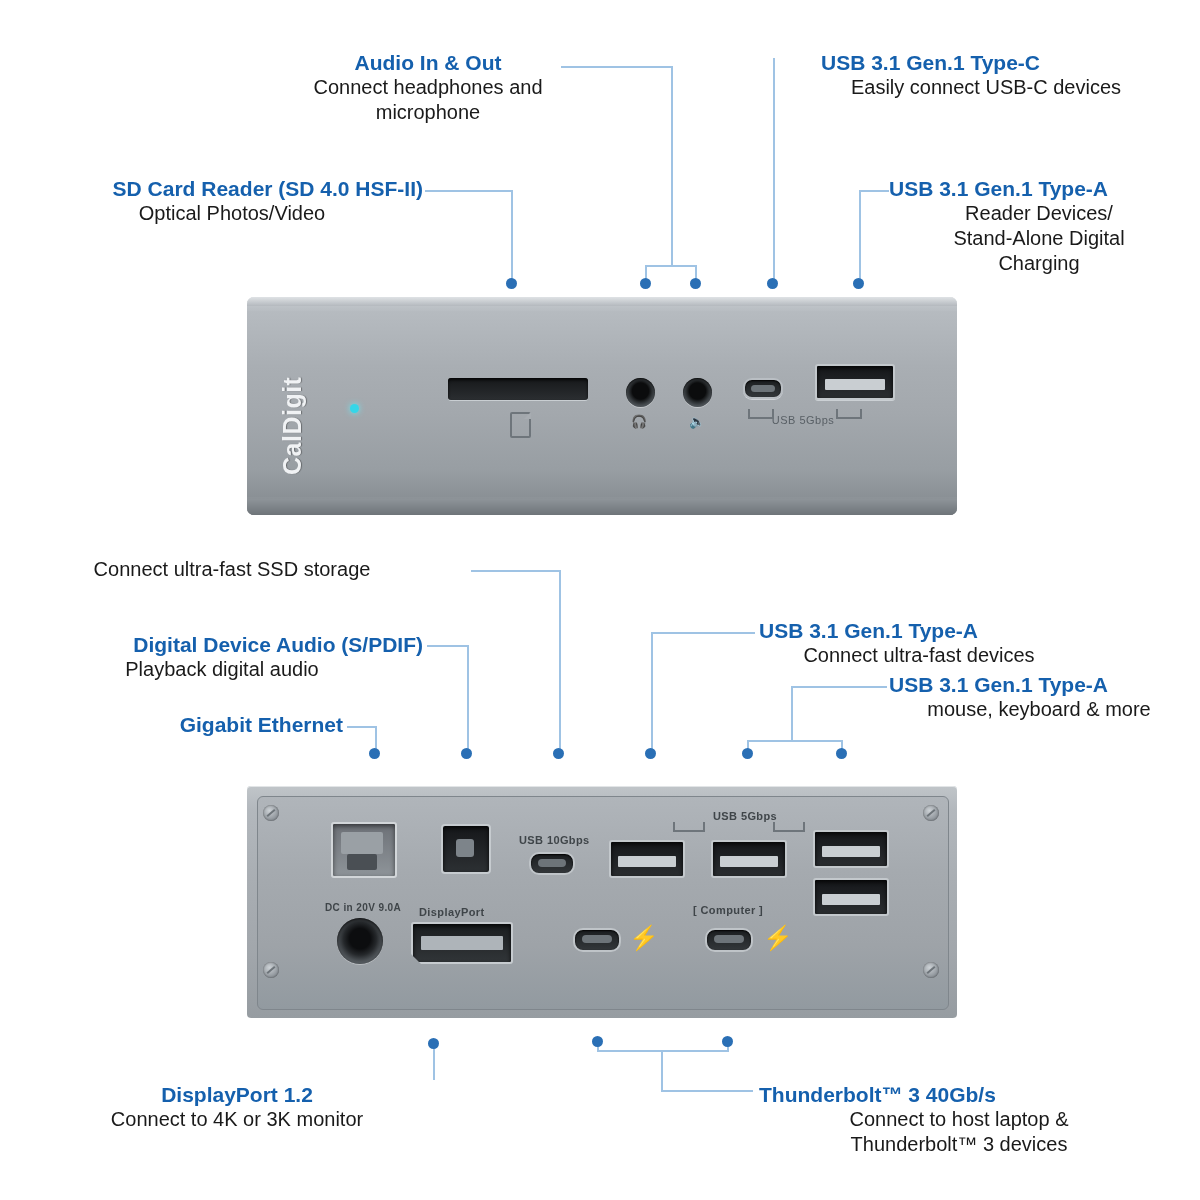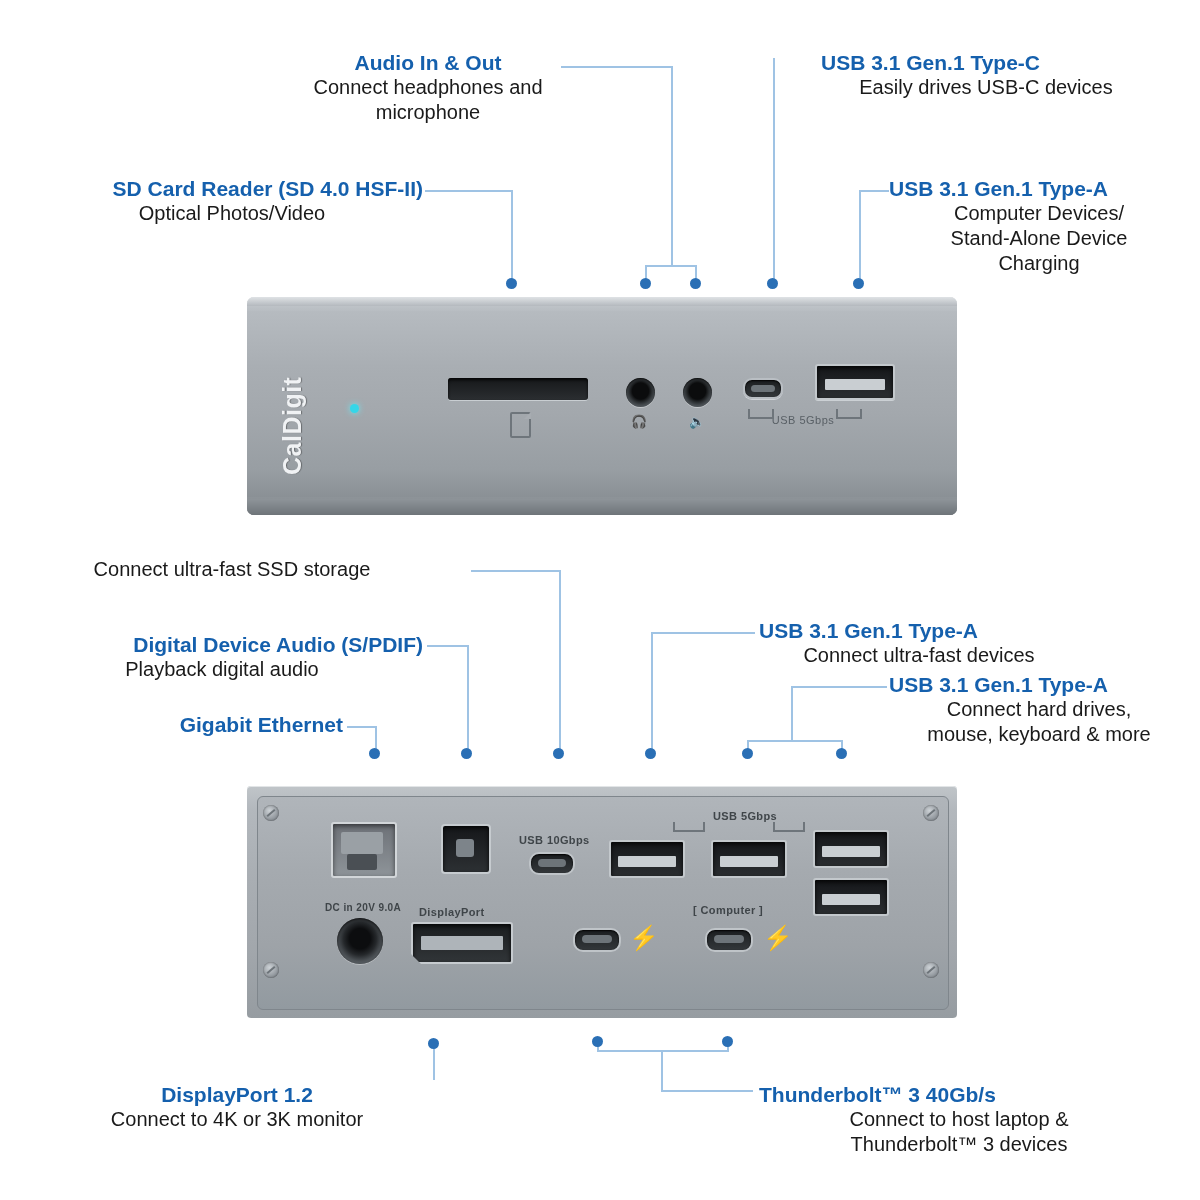--- a/index.html
+++ b/index.html
@@ -166,32 +166,32 @@
 
 <div class="stage">
 
   <div class="callout ta-c" style="left:292px;top:50px;width:270px;">
     <div class="title">Audio In &amp; Out</div>
     <div class="desc">Connect headphones and microphone</div>
   </div>
 
   <div class="callout ta-l" style="left:820px;top:50px;width:330px;">
     <div class="title">USB 3.1 Gen.1 Type-C</div>
-    <div class="desc">Easily drives USB-C devices</div>
+    <div class="desc">Easily connect USB-C devices</div>
   </div>
 
   <div class="callout ta-r" style="left:40px;top:176px;width:382px;">
     <div class="title">SD Card Reader (SD 4.0 HSF-II)</div>
     <div class="desc">Optical Photos/Video</div>
   </div>
 
   <div class="callout ta-l" style="left:888px;top:176px;width:300px;">
     <div class="title">USB 3.1 Gen.1 Type-A</div>
-    <div class="desc">Computer Devices/</div>
-    <div class="desc">Stand-Alone Device</div>
+    <div class="desc">Reader Devices/</div>
+    <div class="desc">Stand-Alone Digital</div>
     <div class="desc">Charging</div>
   </div>
 
   <div class="lead h" style="left:560px;top:66px;width:112px;"></div>
   <div class="lead v" style="left:670px;top:66px;height:200px;"></div>
   <div class="lead h" style="left:644px;top:265px;width:52px;"></div>
   <div class="lead v" style="left:644px;top:265px;height:18px;"></div>
   <div class="lead v" style="left:694px;top:265px;height:18px;"></div>
   <div class="dot" style="left:639px;top:278px;"></div>
   <div class="dot" style="left:689px;top:278px;"></div>
@@ -239,21 +239,20 @@
     <div class="title">Gigabit Ethernet</div>
   </div>
 
   <div class="callout ta-l" style="left:758px;top:618px;width:320px;">
     <div class="title">USB 3.1 Gen.1 Type-A</div>
     <div class="desc">Connect ultra-fast devices</div>
   </div>
 
   <div class="callout ta-l" style="left:888px;top:672px;width:300px;">
     <div class="title">USB 3.1 Gen.1 Type-A</div>
-    <div class="desc">Connect hard drives,</div>
     <div class="desc">mouse, keyboard &amp; more</div>
   </div>
 
   <div class="lead h" style="left:470px;top:570px;width:90px;"></div>
   <div class="lead v" style="left:558px;top:570px;height:182px;"></div>
   <div class="dot" style="left:552px;top:748px;"></div>
 
   <div class="lead h" style="left:426px;top:645px;width:42px;"></div>
   <div class="lead v" style="left:466px;top:645px;height:108px;"></div>
   <div class="dot" style="left:460px;top:748px;"></div>

